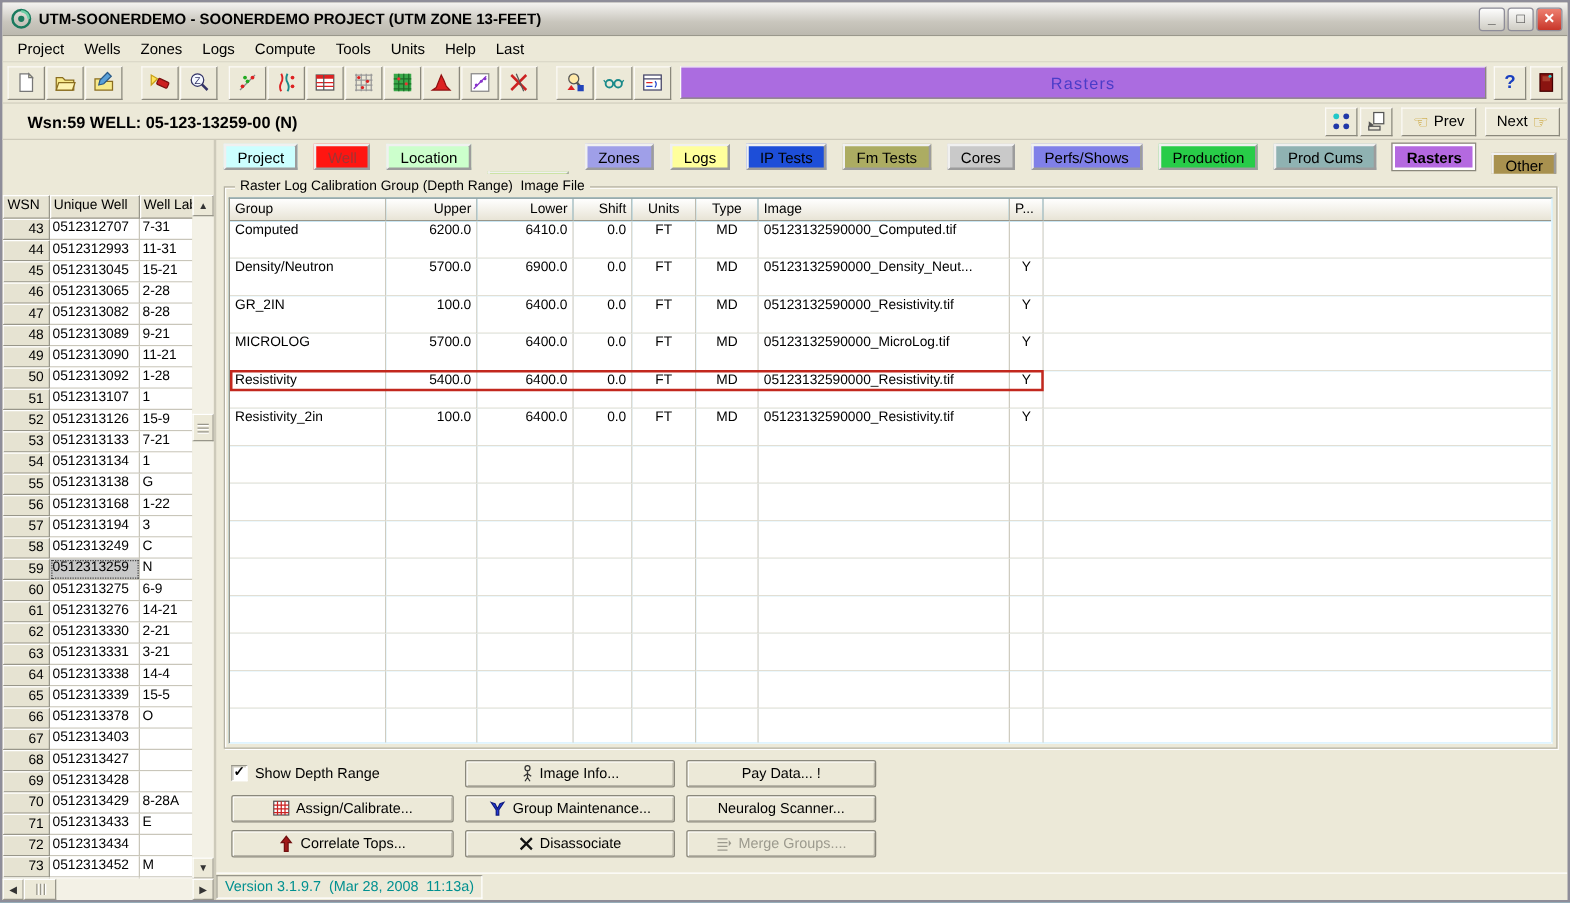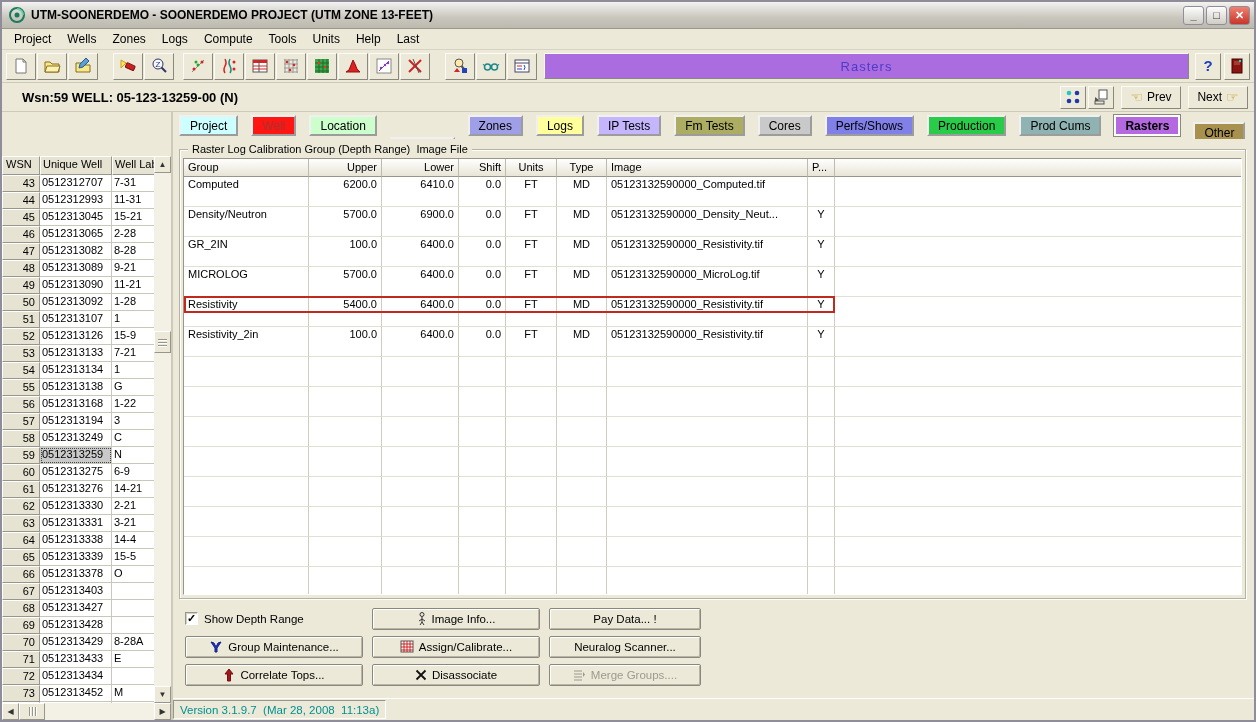--- a/index.html
+++ b/index.html
@@ -492,21 +492,21 @@
     </div>
 
     <div class="rightpanel">
       <div class="tabsrow" id="tabsrow">
           <button class="tab" style="background: rgb(204, 255, 255);">Project</button>
           <button class="tab" style="background: rgb(255, 21, 17); color: rgb(160, 52, 52);">Well</button>
           <button class="tab" style="background: rgb(204, 255, 204);">Location</button>
           <button class="tab" style="background: #84cc16; margin-top: 44px;">FmTops</button>
           <button class="tab" style="background: rgb(159, 159, 232);">Zones</button>
           <button class="tab" style="background: rgb(255, 255, 156);">Logs</button>
-          <button class="tab" style="background: #c4b5fd;">IP Tests</button>
+          <button class="tab" style="background: #1d4ed8;">IP Tests</button>
           <button class="tab" style="background: rgb(172, 172, 98);">Fm Tests</button>
           <button class="tab" style="background: rgb(201, 201, 201);">Cores</button>
           <button class="tab" style="background: rgb(128, 128, 232);">Perfs/Shows</button>
           <button class="tab" style="background: rgb(40, 204, 72);">Production</button>
           <button class="tab" style="background: rgb(143, 178, 178);">Prod Cums</button>
           <button class="tab selected" style="background: rgb(180, 105, 224);">Rasters</button>
           <button class="tab" style="background: rgb(168, 145, 79); margin-top: 14px;">Other</button>
         </div>
 
       <div class="workarea">
@@ -826,31 +826,31 @@
                 <circle cx="5" cy="2.5" r="2" fill="none" stroke="#333"></circle>
                 <path d="M5 5 v5 M5 7 l-3 2 M5 7 l3 2 M5 10 l-2 3 M5 10 l2 3" stroke="#333" fill="none"></path>
               </svg>
               <span>Image Info...</span>
             </button>
           <button class="abtn">
               <span>Pay Data... !</span>
             </button>
 
           <button class="abtn">
-              <svg width="14" height="14" viewBox="0 0 14 14">
-                <path d="M2 2 l3 1 2 4 2 -4 3 -1 -4 6 0 4 -2 0 0 -4 z" fill="#2238d8" stroke="#101c80"></path>
-              </svg>
-              <span>Group Maintenance...</span>
-            </button>
-          <button class="abtn">
               <svg width="14" height="13" viewBox="0 0 14 13">
                 <rect x="1" y="1" width="12" height="11" fill="#fff" stroke="#555"></rect>
                 <path d="M1 4h12M1 7h12M1 10h12M4 1v11M7 1v11M10 1v11" stroke="#c22"></path>
               </svg>
               <span>Assign/Calibrate...</span>
+            </button>
+          <button class="abtn">
+              <svg width="14" height="14" viewBox="0 0 14 14">
+                <path d="M2 2 l3 1 2 4 2 -4 3 -1 -4 6 0 4 -2 0 0 -4 z" fill="#2238d8" stroke="#101c80"></path>
+              </svg>
+              <span>Group Maintenance...</span>
             </button>
           <button class="abtn">
               <span>Neuralog Scanner...</span>
             </button>
 
           <button class="abtn">
               <svg width="12" height="14" viewBox="0 0 12 14">
                 <path d="M6 1 l4 5 h-2.5 v7 h-3 v-7 h-2.5 z" fill="#a01818" stroke="#701010"></path>
               </svg>
               <span>Correlate Tops...</span>

